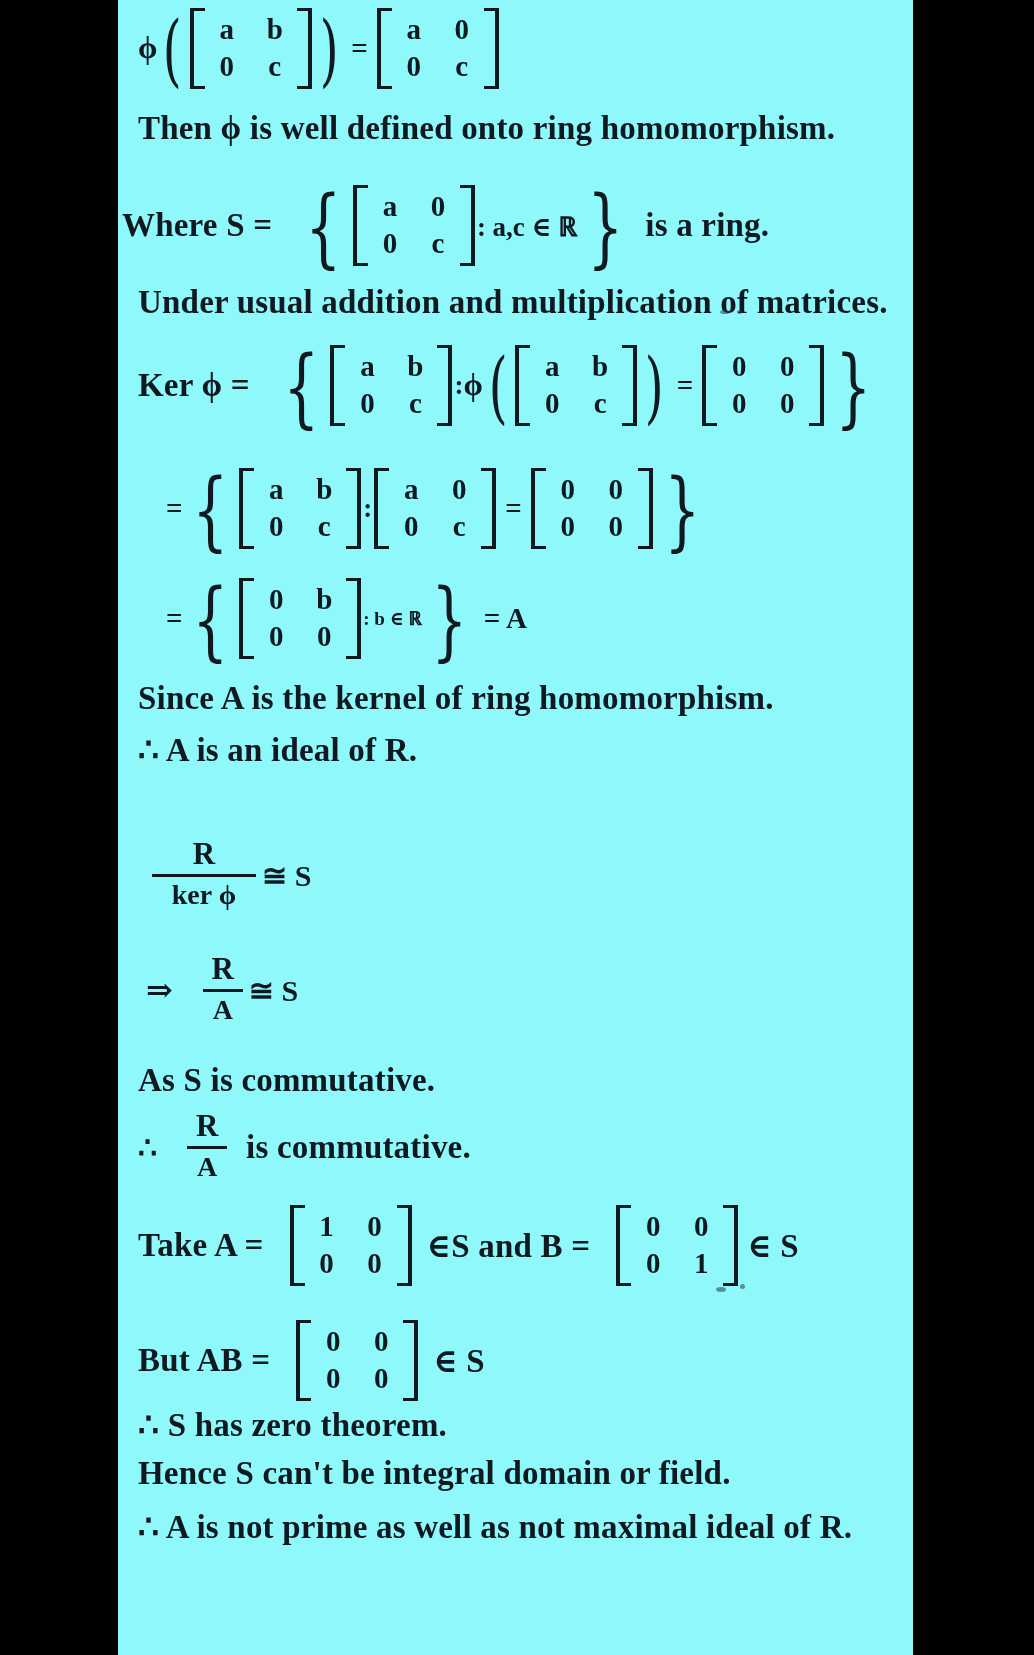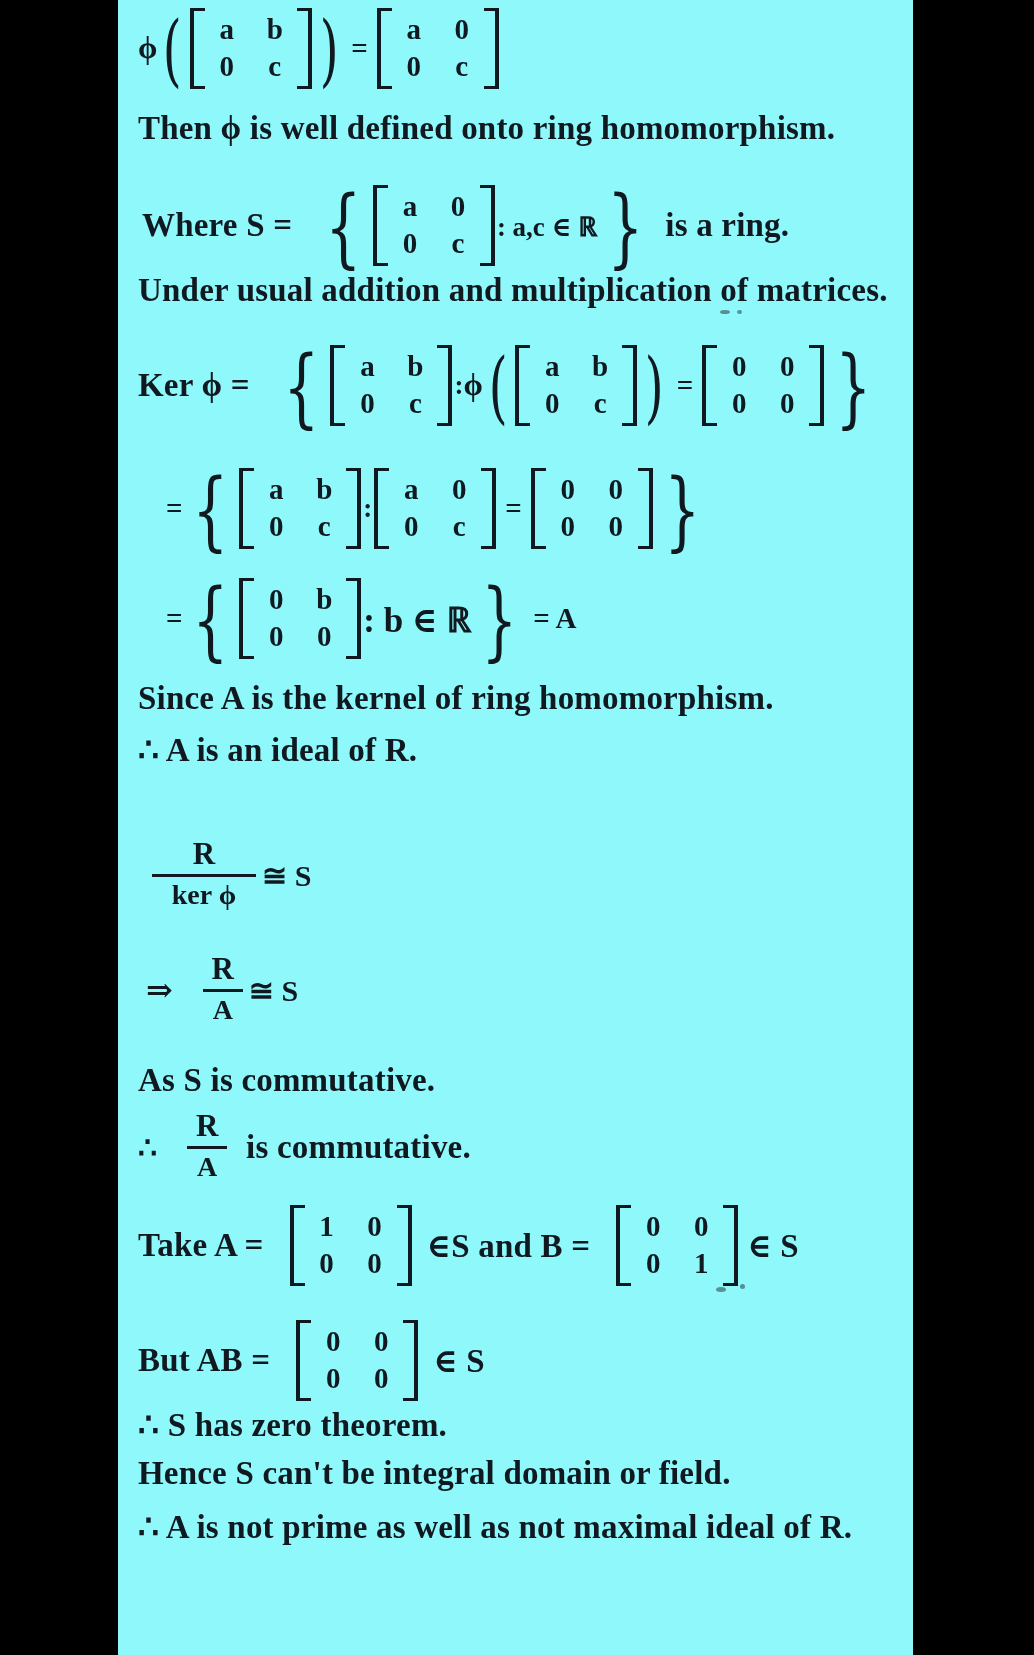--- a/index.html
+++ b/index.html
@@ -97,39 +97,39 @@
         <span class="cell">a</span>
         <span class="cell">0</span>
         <span class="cell">0</span>
         <span class="cell">c</span>
       </span>
     </span>
   </div>
 
   <div class="line txt" style="left:20px;top:110px;">Then ϕ is well defined onto ring homomorphism.</div>
 
-  <div class="line eq" style="left:24px;top:185px;justify-content:space-between;">
+  <div class="line eq" style="left:4px;top:185px;justify-content:space-between;">
     <span class="txt">Where  S  =</span>
     <span class="sp-lg"></span>
     <span class="bw">{</span>
     <span class="mat">
       <span class="grid">
         <span class="cell">a</span>
         <span class="cell">0</span>
         <span class="cell">0</span>
         <span class="cell">c</span>
       </span>
     </span>
     <span style="font-size:27px;">: a,c ∈ ℝ</span>
     <span class="bw">}</span>
     <span class="sp"></span>
     <span class="txt">is a ring.</span>
   </div>
 
-  <div class="line txt" style="left:20px;top:272px;">Under usual addition and multiplication of matrices.</div>
+  <div class="line txt" style="left:20px;top:284px;">Under usual addition and multiplication of matrices.</div>
 
   <div class="line eq" style="left:20px;top:345px;">
     <span class="txt">Ker ϕ  =</span>
     <span class="sp-lg"></span>
     <span class="bw">{</span>
     <span class="mat">
       <span class="grid">
         <span class="cell">a</span>
         <span class="cell">b</span>
         <span class="cell">0</span>
@@ -200,21 +200,21 @@
     <span style="font-size:29px;">=</span>
     <span class="bw">{</span>
     <span class="mat">
       <span class="grid">
         <span class="cell">0</span>
         <span class="cell">b</span>
         <span class="cell">0</span>
         <span class="cell">0</span>
       </span>
     </span>
-    <span style="font-size:35px;">: b ∈ ℝ</span>
+    <span style="font-size:19px;">: b ∈ ℝ</span>
     <span class="bw">}</span>
     <span class="sp-sm"></span>
     <span style="font-size:29px;">= A</span>
   </div>
 
   <div class="line txt" style="left:20px;top:730px;">∴ A is an ideal of R.</div>
 
   <div class="line txt" style="left:20px;top:680px;">Since A is the kernel of ring homomorphism.</div>
 
 

